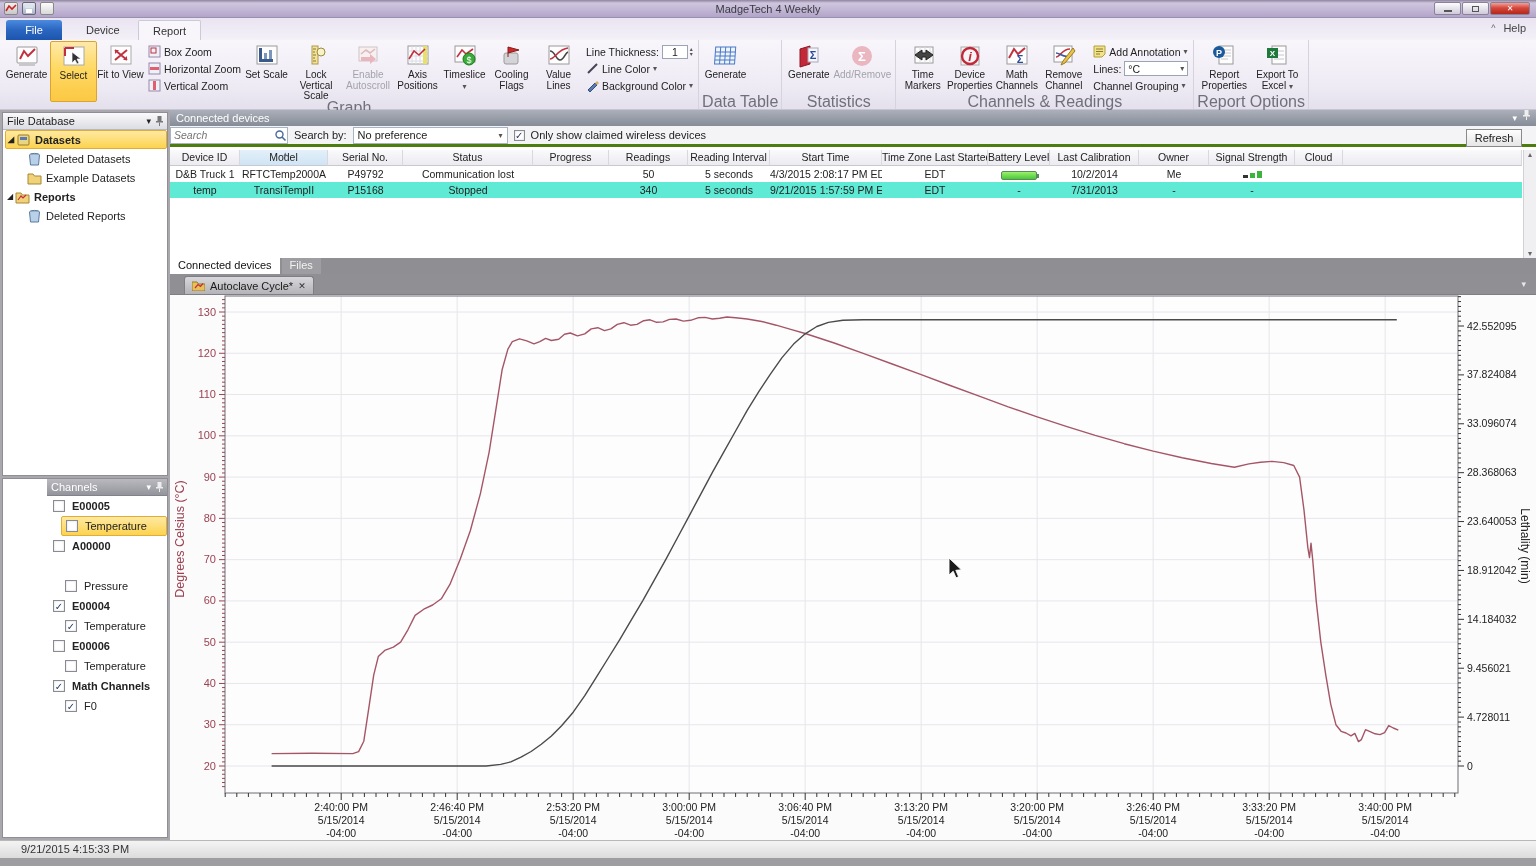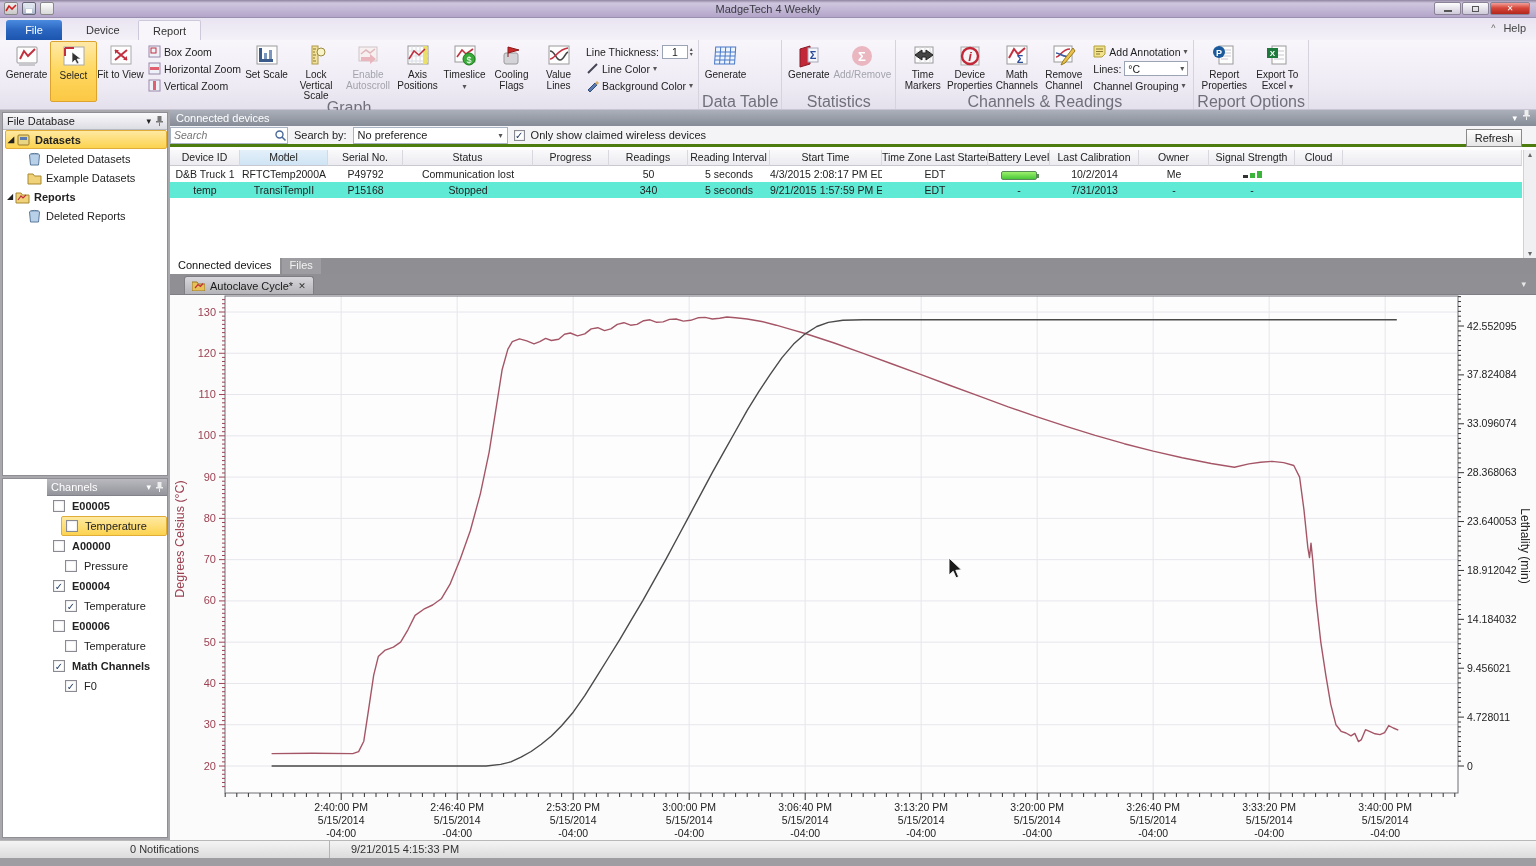--- a/index.html
+++ b/index.html
@@ -505,21 +505,21 @@
               <span style="margin-left: 7px; font-weight: bold;">E00005</span>
             </div>
             <div class="chrow selrow" style="margin-left: 14px; padding-left: 4px;">
               <span class="cb"></span>
               <span style="margin-left: 7px;">Temperature</span>
             </div>
             <div class="chrow" style="margin-left: 2px; padding-left: 4px;">
               <span class="cb"></span>
               <span style="margin-left: 7px; font-weight: bold;">A00000</span>
             </div>
-            <div class="chrow" style="margin-left: 14px; padding-left: 4px;">
+            <div class="chrow" style="margin-left: 14px; padding-left: 4px; margin-top: 20px;">
               <span class="cb"></span>
               <span style="margin-left: 7px;">Pressure</span>
             </div>
             <div class="chrow" style="margin-left: 2px; padding-left: 4px;">
               <span class="cb">✓</span>
               <span style="margin-left: 7px; font-weight: bold;">E00004</span>
             </div>
             <div class="chrow" style="margin-left: 14px; padding-left: 4px;">
               <span class="cb">✓</span>
               <span style="margin-left: 7px;">Temperature</span>
@@ -1060,17 +1060,16 @@
             <text x="1215.2" y="542" text-anchor="middle" font-size="10.5" fill="#222">-04:00</text>
             <polyline points="101.6,458.6 142.2,458.2 182.8,458.6 188.6,456.6 193.8,446.2 198.8,413.2 203.7,380.2 208.3,361.6 214.7,355.4 223.4,352.1 230.6,347.2 237.9,334.8 245.1,320.4 253.8,314.2 262.6,310.0 271.3,303.8 279.9,289.4 290.1,264.6 300.3,235.7 310.4,198.6 319.1,157.3 326.3,111.9 332.1,74.8 337.9,54.1 342.3,46.7 349.5,43.8 356.8,45.9 364.0,48.8 369.8,46.7 375.6,43.4 381.4,45.5 388.7,44.2 394.5,39.3 400.3,38.0 407.5,40.9 414.8,38.9 421.2,33.9 427.8,32.7 434.5,35.6 440.9,33.9 447.3,29.4 453.9,27.7 460.6,30.2 467.0,29.4 473.7,25.7 480.0,24.8 486.7,27.3 493.1,26.9 499.5,24.4 506.1,24.0 513.4,26.1 520.6,25.3 527.9,22.8 535.1,22.4 542.4,24.0 549.6,23.2 556.9,22.0 565.6,22.8 577.2,24.0 591.7,26.5 606.2,30.2 620.7,34.3 635.2,38.5 664.2,48.0 693.2,58.3 722.2,69.0 751.2,79.7 780.2,90.5 809.2,101.2 838.2,111.9 867.2,121.8 896.2,131.3 925.2,140.4 954.2,148.7 983.2,156.1 1012.2,162.7 1041.2,168.5 1064.4,172.2 1078.9,168.9 1090.5,167.2 1102.1,166.4 1113.7,167.6 1123.8,170.5 1129.6,182.1 1134.0,215.1 1137.8,252.3 1139.5,262.6 1141.0,248.1 1142.7,264.6 1146.2,305.9 1150.8,347.2 1155.8,380.2 1160.7,409.1 1165.9,429.7 1171.1,436.3 1176.0,438.0 1181.0,440.9 1184.8,438.4 1188.5,446.6 1191.4,444.6 1195.5,434.7 1200.1,436.7 1205.0,438.8 1210.0,439.6 1214.6,437.6 1218.7,430.6 1223.3,433.0 1228.3,435.1" fill="none" stroke="#a55666" stroke-width="1.4" stroke-linejoin="round"></polyline>
             <polyline points="101.6,471.0 229.2,471.0 316.2,471.0 330.7,469.4 340.8,466.9 351.0,462.2 361.1,456.5 371.3,449.3 381.4,441.0 391.6,430.7 403.2,417.2 414.8,400.7 426.4,382.1 438.0,363.5 449.6,344.8 461.2,325.2 472.8,305.6 484.4,284.9 496.0,264.2 507.6,242.5 519.2,220.8 530.8,199.1 542.4,177.3 554.0,156.7 565.6,136.0 577.2,115.3 588.8,96.7 600.4,79.1 612.0,62.6 623.6,49.1 635.2,38.8 646.8,31.5 658.4,27.4 672.9,25.3 693.2,24.8 1226.8,24.8" fill="none" stroke="#4a4a4a" stroke-width="1.4" stroke-linejoin="round"></polyline>
             <path d="M779 263 l0 17 l4.2 -3.8 l2.8 6.6 l2.6 -1.1 l-2.8 -6.4 l5.6 -0.5 z" fill="#1a1a1a" stroke="#fff" stroke-width="0.9"></path>
           </svg>
       </div>
     </div>
   </div>
 
   <div class="statusbar">
-    <div class="ssec1">0 Notifications</div>
     <div class="ssec3">9/21/2015 4:15:33 PM</div>
   </div>
   <div class="bottomstrip"></div>
 </div>
 
 </body></html>

